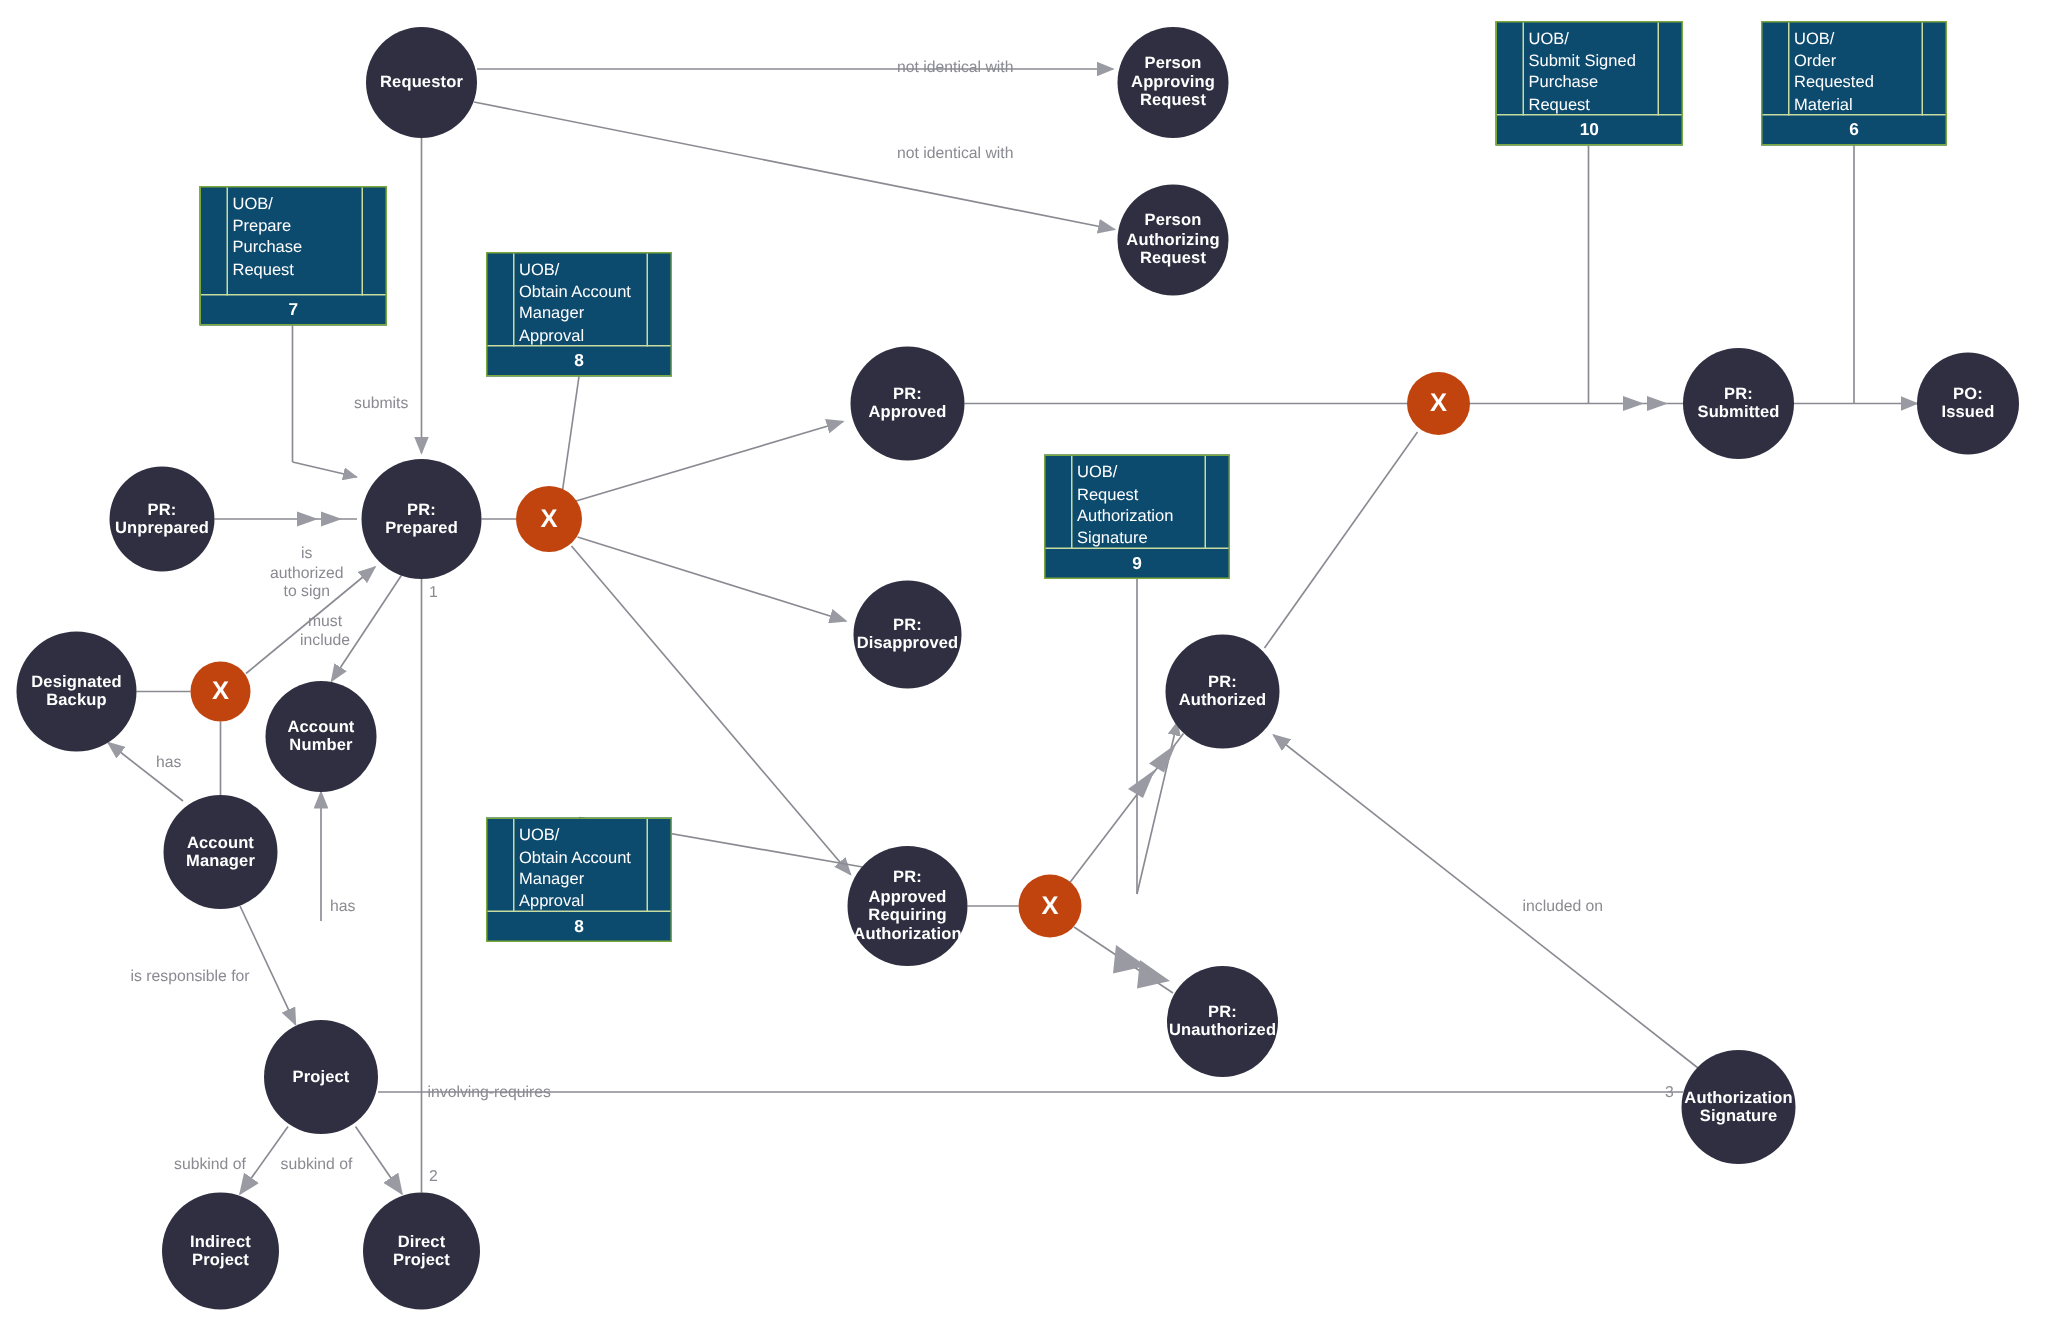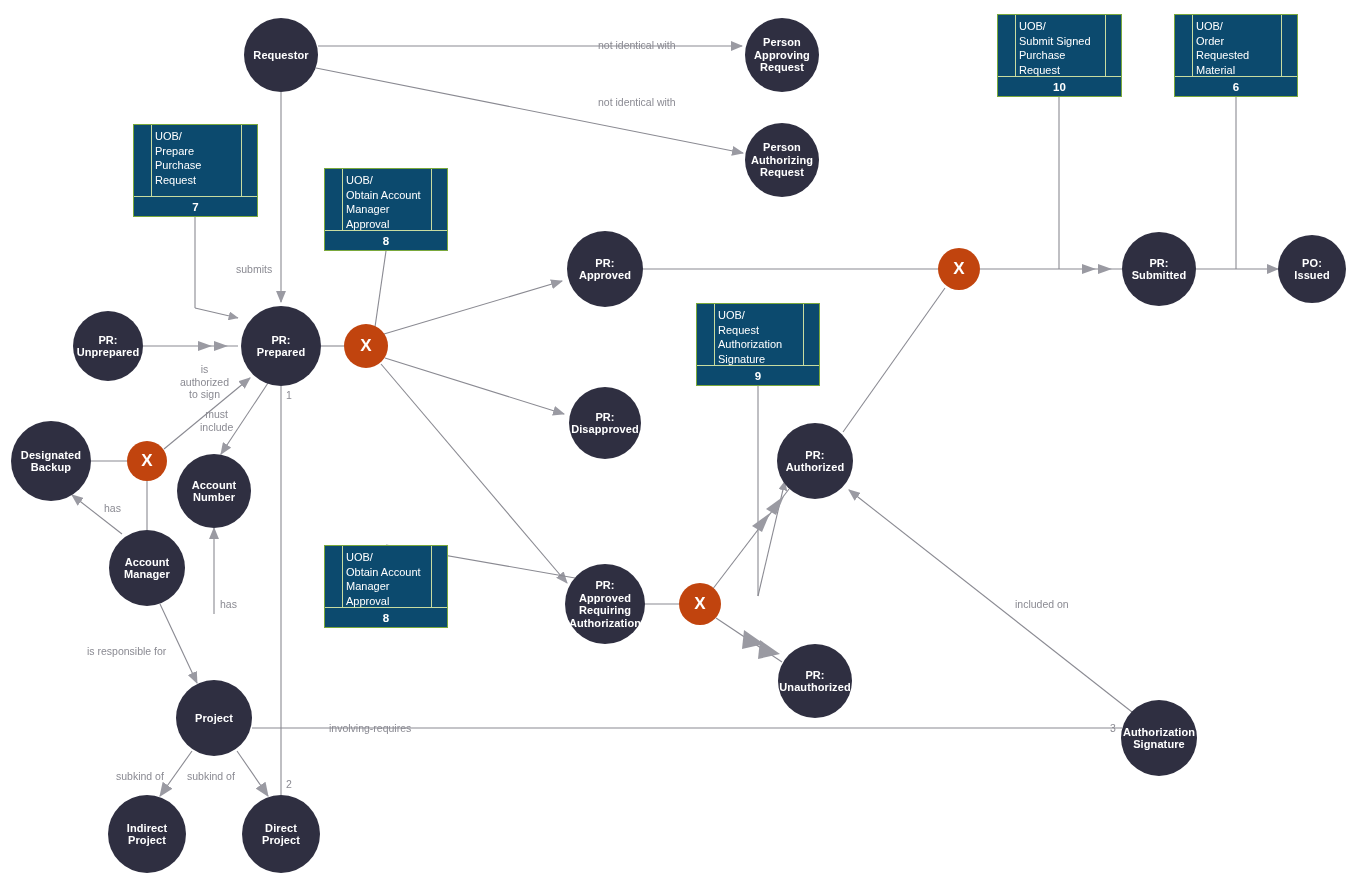--- a/index.html
+++ b/index.html
@@ -243,19 +243,19 @@
       <div class="elabel" style="left: 598px; top: 39px;">not identical with</div>
       <div class="elabel" style="left: 598px; top: 96px;">not identical with</div>
       <div class="elabel" style="left: 236px; top: 263px;">submits</div>
       <div class="elabel ctr" style="left: 180px; top: 363px;">is<br>authorized<br>to sign</div>
       <div class="elabel ctr" style="left: 200px; top: 408px;">must<br>include</div>
       <div class="elabel" style="left: 104px; top: 502px;">has</div>
       <div class="elabel" style="left: 220px; top: 598px;">has</div>
       <div class="elabel" style="left: 87px; top: 645px;">is responsible for</div>
       <div class="elabel" style="left: 116px; top: 770px;">subkind of</div>
       <div class="elabel" style="left: 187px; top: 770px;">subkind of</div>
-      <div class="elabel" style="left: 285px; top: 722px; margin-left: 44px;">involving-requires</div>
+      <div class="elabel" style="left: 285px; top: 722px;">involving-requires</div>
       <div class="elabel" style="left: 1005px; top: 598px; margin-left: 10px;">included on</div>
       <div class="mult" style="left: 286px; top: 389px;">1</div>
       <div class="mult" style="left: 286px; top: 778px;">2</div>
       <div class="mult" style="left: 1110px; top: 722px;">3</div>
     </div>
 </div>
 
 </body></html>

